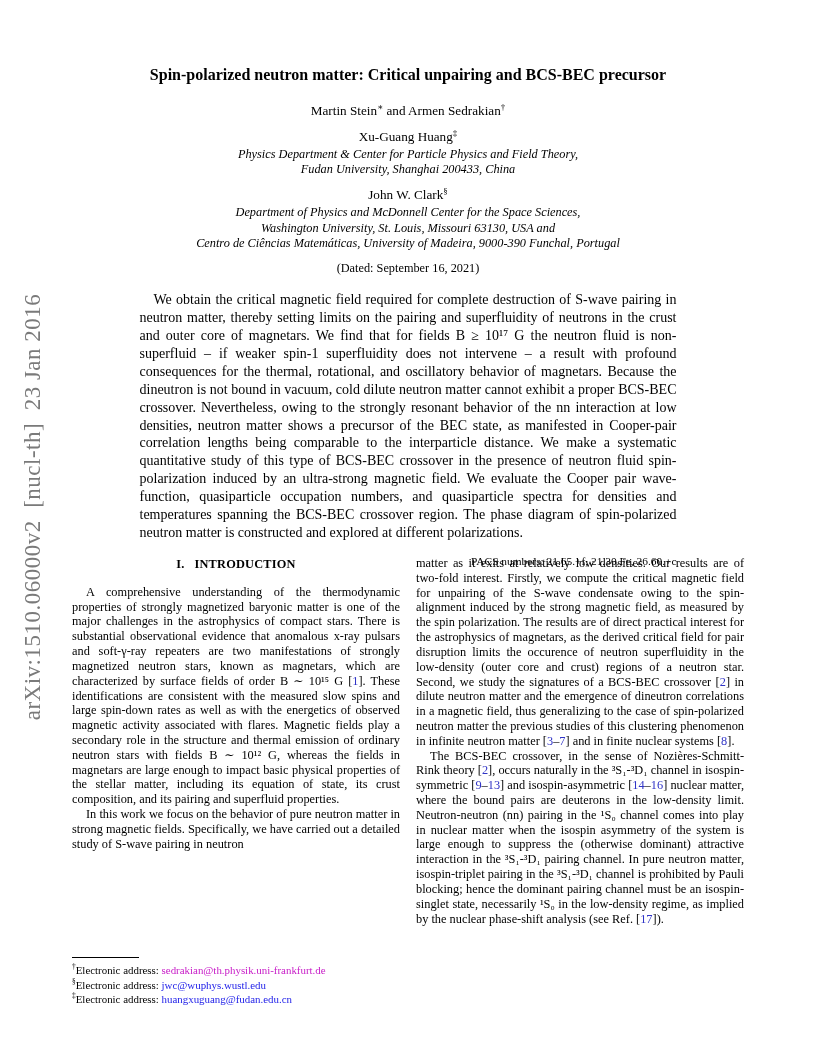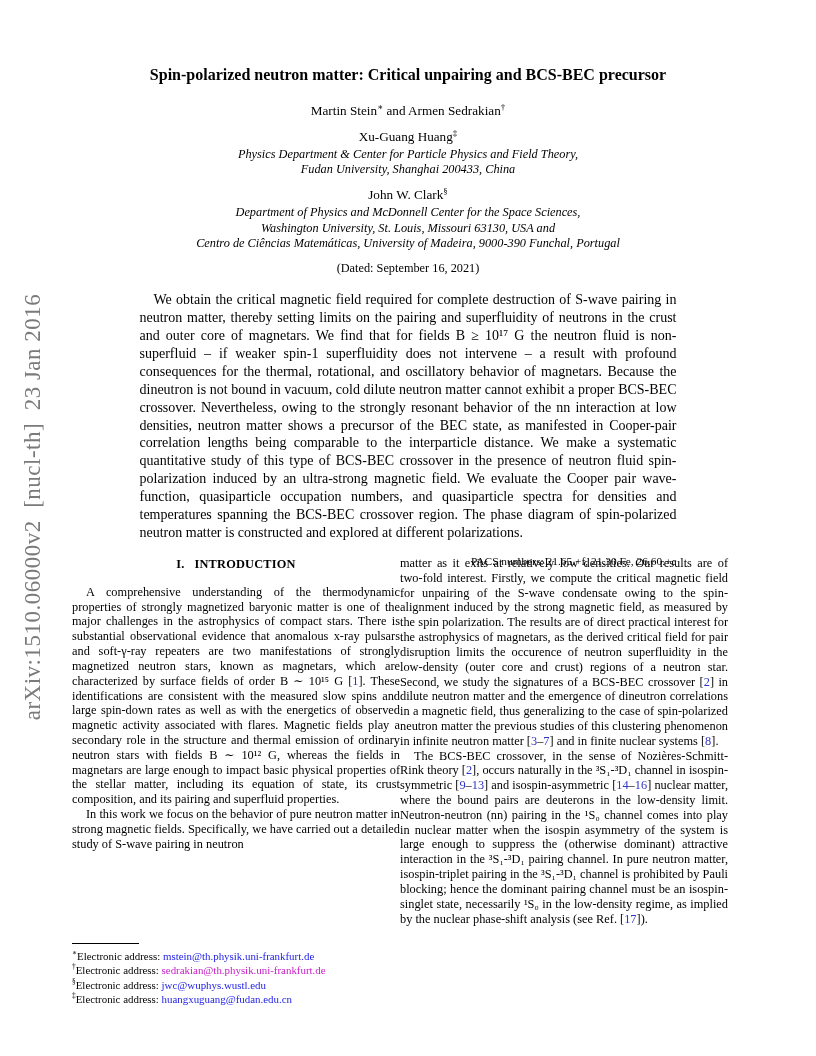--- a/index.html
+++ b/index.html
@@ -29,21 +29,21 @@
   .affiliation { font-size: 12.3px; font-style: italic; line-height: 1.24; }
   .dated { font-size: 12.3px; margin-top: 3px; }
   .abstract {
     width: 537px; margin: 15px auto 0;
     text-align: justify; text-indent: 14px;
     font-size: 14px; line-height: 1.28;
   }
   .pacs { width: 537px; margin: 13px auto 0; text-align: right; font-size: 11.4px; }
 
   
-  .columns { position: absolute; top: 556px; left: 72px; width: 672px; display: flex; gap: 0; }
+  .columns { position: absolute; top: 556px; left: 72px; width: 672px; display: flex; gap: 16px; }
   .column { width: 328px; font-size: 12.35px; line-height: 1.2; text-align: justify; }
   .column.left { display: flex; flex-direction: column; min-height: 450px; }
   .section-heading {
     font-size: 12.35px; font-weight: bold; text-align: center;
     margin: 1px 0 13px; letter-spacing: 0.2px;
   }
   .para { margin: 0; }
   .para.indent { text-indent: 14px; }
 
   
@@ -93,21 +93,20 @@
   </header>
 
   <main class="columns">
     <div class="column left">
       <h2 class="section-heading">I.&nbsp;&nbsp;&nbsp;INTRODUCTION</h2>
       <p class="para indent"><span>A comprehensive understanding of the thermodynamic properties of strongly magnetized baryonic matter is one of the major challenges in the astrophysics of compact stars. There is substantial observational evidence that anomalous x-ray pulsars and soft-γ-ray repeaters are two manifestations of strongly magnetized neutron stars, known as magnetars, which are characterized by surface fields of order B ∼ 10¹⁵ G [</span><span class="seg-cite">1</span><span>]. These identifications are consistent with the measured slow spins and large spin-down rates as well as with the energetics of observed magnetic activity associated with flares. Magnetic fields play a secondary role in the structure and thermal emission of ordinary neutron stars with fields B ∼ 10¹² G, whereas the fields in magnetars are large enough to impact basic physical properties of the stellar matter, including its equation of state, its crust composition, and its pairing and superfluid properties.</span></p>
       <p class="para indent"><span>In this work we focus on the behavior of pure neutron matter in strong magnetic fields. Specifically, we have carried out a detailed study of S-wave pairing in neutron</span></p>
 
       <div class="footnotes">
         <div class="footnote-rule"></div>
-        <div class="footnote"><span class="seg-sup">∗</span><span>Electronic address: </span><span class="seg-eblue">mstein@th.physik.uni-frankfurt.de</span></div>
         <div class="footnote"><span class="seg-sup">†</span><span>Electronic address: </span><span class="seg-emagenta">sedrakian@th.physik.uni-frankfurt.de</span></div>
         <div class="footnote"><span class="seg-sup">§</span><span>Electronic address: </span><span class="seg-eblue">jwc@wuphys.wustl.edu</span></div>
         <div class="footnote"><span class="seg-sup">‡</span><span>Electronic address: </span><span class="seg-eblue">huangxuguang@fudan.edu.cn</span></div>
       </div>
     </div>
 
     <div class="column right">
       <p class="para"><span>matter as it exits at relatively low densities. Our results are of two-fold interest. Firstly, we compute the critical magnetic field for unpairing of the S-wave condensate owing to the spin-alignment induced by the strong magnetic field, as measured by the spin polarization. The results are of direct practical interest for the astrophysics of magnetars, as the derived critical field for pair disruption limits the occurence of neutron superfluidity in the low-density (outer core and crust) regions of a neutron star. Second, we study the signatures of a BCS-BEC crossover [</span><span class="seg-cite">2</span><span>] in dilute neutron matter and the emergence of dineutron correlations in a magnetic field, thus generalizing to the case of spin-polarized neutron matter the previous studies of this clustering phenomenon in infinite neutron matter [</span><span class="seg-cite">3</span><span>–</span><span class="seg-cite">7</span><span>] and in finite nuclear systems [</span><span class="seg-cite">8</span><span>].</span></p>
       <p class="para indent"><span>The BCS-BEC crossover, in the sense of Nozières-Schmitt-Rink theory [</span><span class="seg-cite">2</span><span>], occurs naturally in the ³S₁-³D₁ channel in isospin-symmetric [</span><span class="seg-cite">9</span><span>–</span><span class="seg-cite">13</span><span>] and isospin-asymmetric [</span><span class="seg-cite">14</span><span>–</span><span class="seg-cite">16</span><span>] nuclear matter, where the bound pairs are deuterons in the low-density limit. Neutron-neutron (nn) pairing in the ¹S₀ channel comes into play in nuclear matter when the isospin asymmetry of the system is large enough to suppress the (otherwise dominant) attractive interaction in the ³S₁-³D₁ pairing channel. In pure neutron matter, isospin-triplet pairing in the ³S₁-³D₁ channel is prohibited by Pauli blocking; hence the dominant pairing channel must be an isospin-singlet state, necessarily ¹S₀ in the low-density regime, as implied by the nuclear phase-shift analysis (see Ref. [</span><span class="seg-cite">17</span><span>]).</span></p>
     </div>

